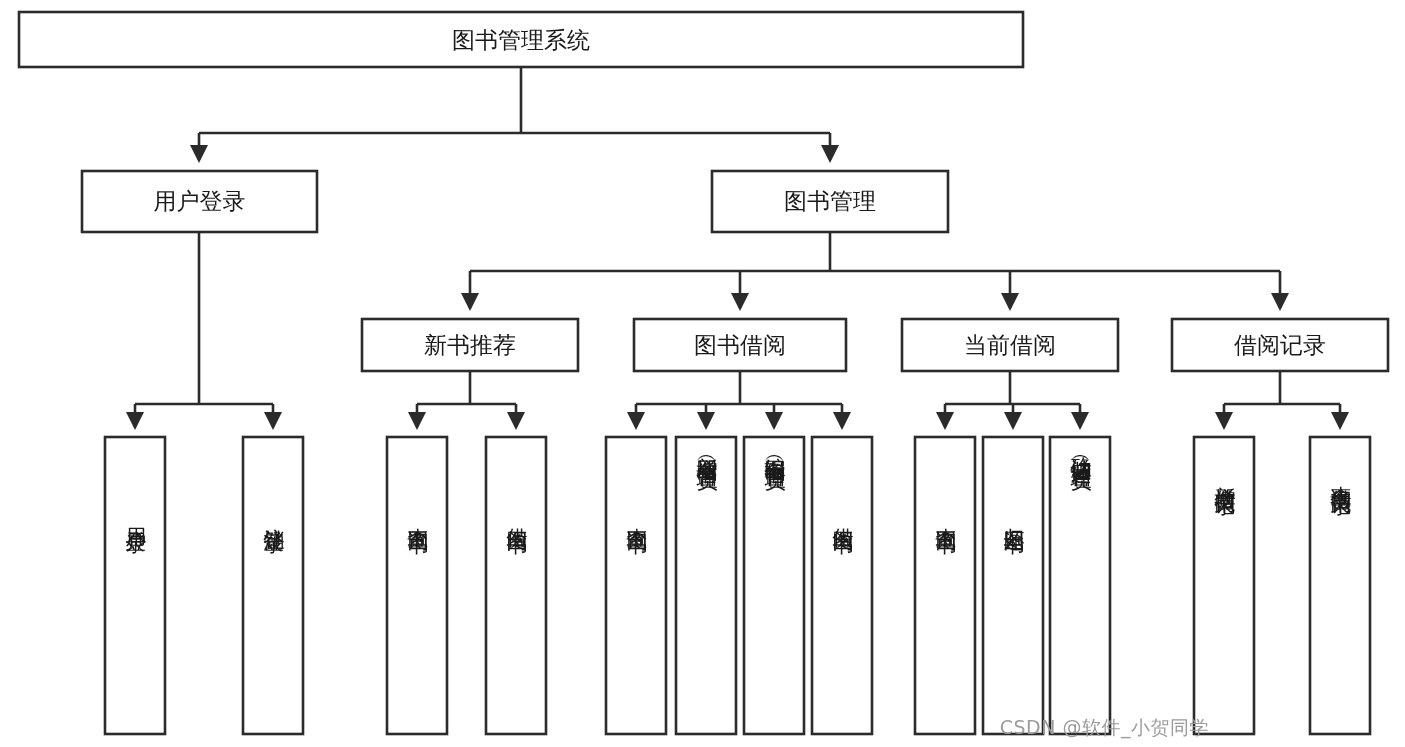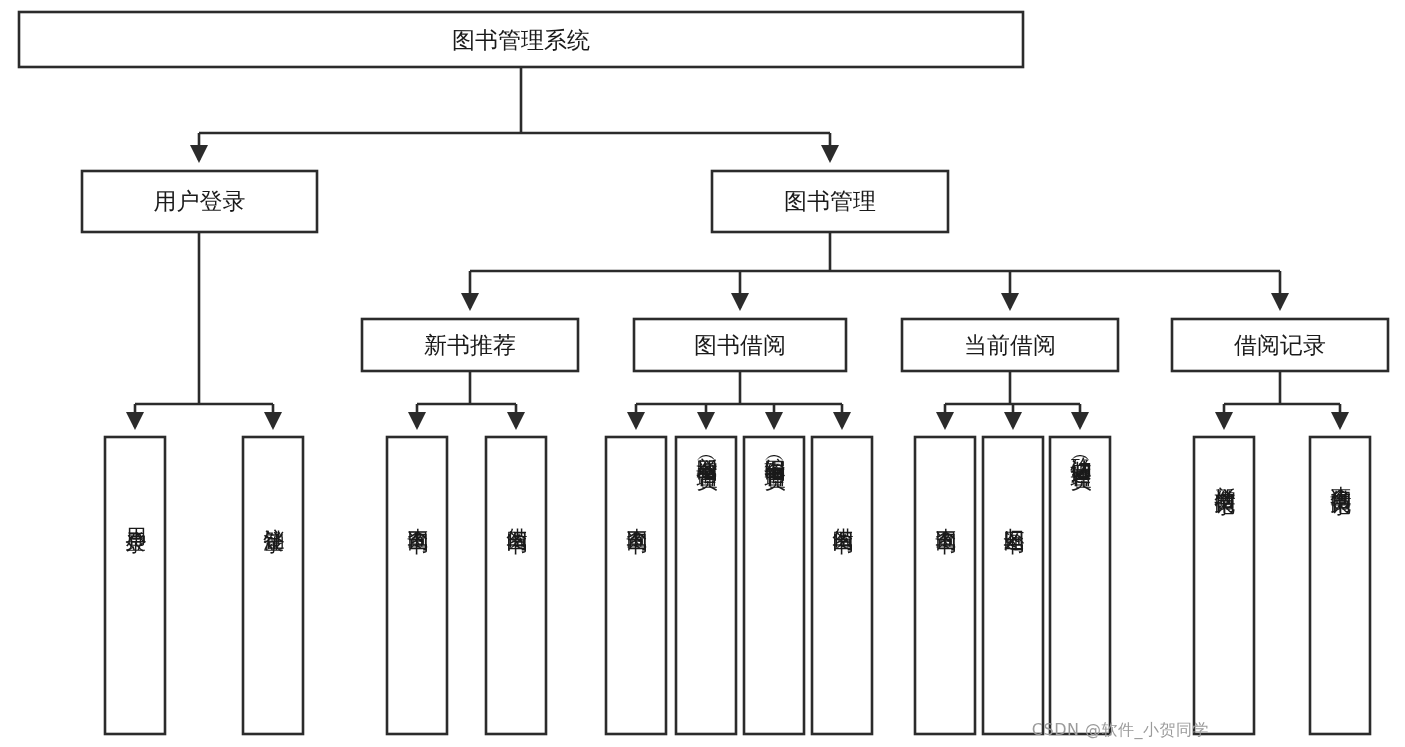--- a/index.html
+++ b/index.html
@@ -53,21 +53,21 @@
   }
   .arrow-head {
     fill: #2b2b2b;
     stroke: none;
   }
   .watermark {
     position: absolute;
     right: 14px;
     bottom: 6px;
     font-family: "DejaVu Sans", "Liberation Sans", sans-serif;
-    font-size: 16px;
+    font-size: 19px;
     color: #9b9b9b;
     white-space: nowrap;
     pointer-events: none;
     letter-spacing: 0.5px;
   }
 </style>
 </head>
 <body>
 
 <div id="diagram-root">

